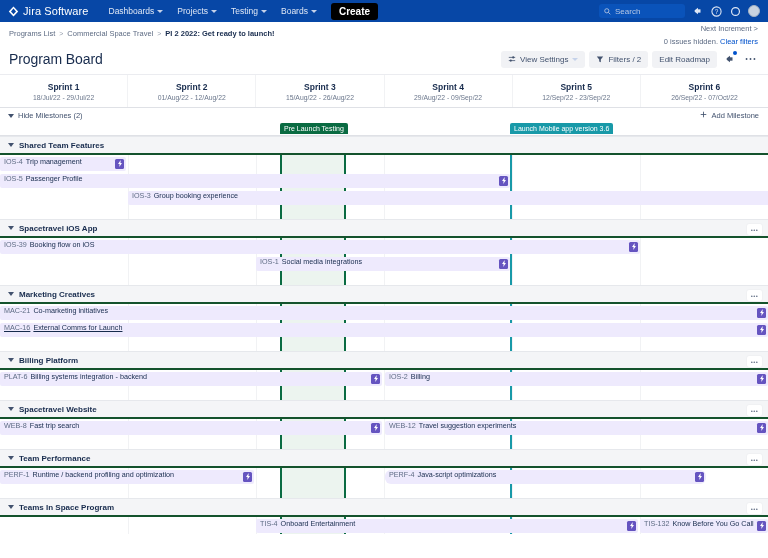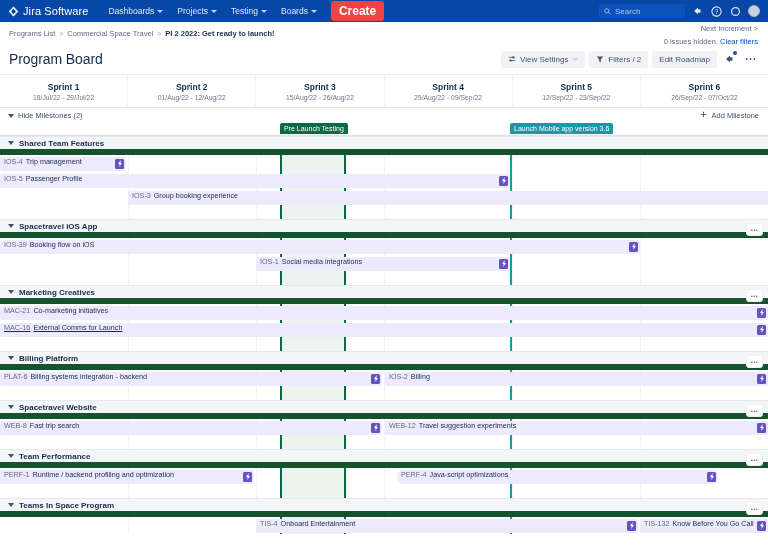--- a/index.html
+++ b/index.html
@@ -23,21 +23,21 @@
   .brand-text { color: #fff; font-size: 11px; letter-spacing: .1px; font-weight: 400; }
   .nav-items { display: flex; align-items: center; gap: 2px; }
   .nav-item {
     color: #dfe7f5; font-size: 8.5px; padding: 3px 6px;
     border-radius: 3px; display: flex; align-items: center; gap: 3px;
     white-space: nowrap; cursor: pointer;
   }
   .caret { width: 0; height: 0; border-left: 3px solid transparent;
            border-right: 3px solid transparent; border-top: 3px solid #c5d2ea; }
   .create-btn {
-    background: #ef4444; color: #fff; font-size: 12px; font-weight: 700;
+    background: #000000; color: #fff; font-size: 10px; font-weight: 700;
     padding: 3px 8px; border-radius: 3px; margin-left: 6px; cursor: pointer;
   }
   .nav-right { margin-left: auto; display: flex; align-items: center; gap: 6px; }
   .search-box {
     background: #0a53ba; border-radius: 3px; height: 14px; width: 86px;
     display: flex; align-items: center; gap: 4px; padding: 0 5px; cursor: text;
   }
   .search-box span { color: #b6c7e4; font-size: 8px; }
   .nav-icon { width: 13px; height: 13px; display:flex; align-items:center; justify-content:center; cursor: pointer; position: relative;}
   .avatar {
@@ -133,21 +133,21 @@
   .col-line {
     position: absolute; top: 0; bottom: 0; width: 1px; background: #f1f2f4;
   }
   .ms-band {
     position: absolute; top: 0; bottom: 0; background: #e9f2ec; opacity: .85;
   }
   .ms-line { position: absolute; top: 0; bottom: 0; width: 1.5px; }
 
   .group { position: relative; z-index: 2; }
   .group-head {
-    height: 19px; background: #f4f5f7; border-bottom: 6px solid #14532d;
+    height: 19px; background: #f4f5f7; border-bottom: 2px solid #14532d;
     border-top: 1px solid #e6e8ec;
     display: flex; align-items: center; padding: 0 8px; position: relative;
   }
   .group-title { font-size: 8px; font-weight: 700; color: #172b4d; margin-left: 5px; }
   .group-more {
     position: absolute; right: 5px; top: 3px;
     width: 17px; height: 13px; background: #fff; border-radius: 3px;
     display: flex; align-items: center; justify-content: center;
     font-size: 8px; color: #6b778c; letter-spacing: .4px; cursor: pointer;
     border: 1px solid #f0f1f3;
@@ -522,21 +522,21 @@
           <div class="row">
             <div class="bar" style="left: 0px; width: 254px;">
               <span class="bar-key">PERF-1</span>
               <span class="bar-sum">Runtime / backend profiling and optimization</span>
               <span class="epic-badge">
                 <svg width="6" height="7" viewBox="0 0 8 10">
                   <path d="M5 0 L1.2 5.6 L3.4 5.6 L3 10 L6.8 4.2 L4.6 4.2 Z" fill="#ffffff"></path>
                 </svg>
               </span>
             </div>
-            <div class="bar" style="left: 397px; width: 321px; border-radius: 6px;">
+            <div class="bar" style="left: 385px; width: 321px; border-radius: 6px;">
               <span class="bar-key">PERF-4</span>
               <span class="bar-sum">Java-script optimizations</span>
               <span class="epic-badge">
                 <svg width="6" height="7" viewBox="0 0 8 10">
                   <path d="M5 0 L1.2 5.6 L3.4 5.6 L3 10 L6.8 4.2 L4.6 4.2 Z" fill="#ffffff"></path>
                 </svg>
               </span>
             </div>
           </div>
           <div class="row spacer-row"></div>

